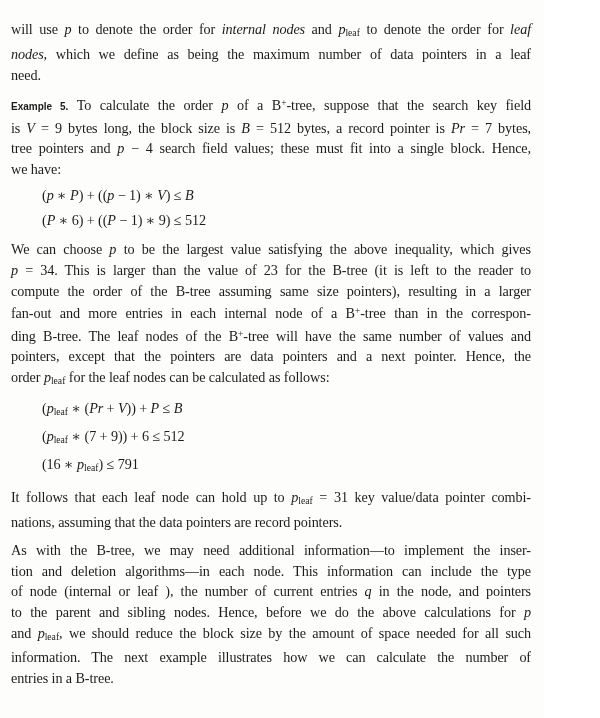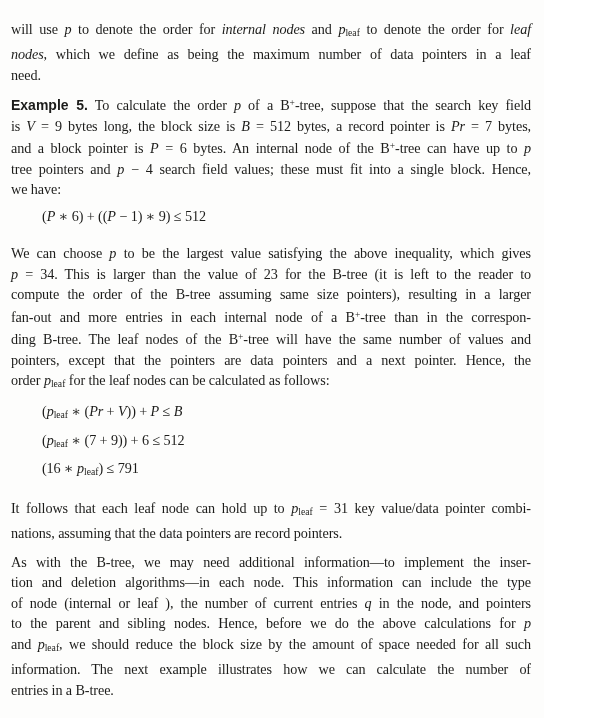--- a/index.html
+++ b/index.html
@@ -15,65 +15,65 @@
     font-family: "Liberation Serif", "DejaVu Serif", serif;
     font-size: 14.2px;
     line-height: 20.6px;
     letter-spacing: -0.1px;
     color: #1c1c1a;
   }
 
   .para { margin: 8px 0 0 0; }
   .para:first-child { margin-top: 0; }
   .equations { margin: 4px 0 0 31px; }
-  .equations + .para { margin-top: 14px; }
+  .equations + .para { margin-top: 6px; }
 
   .ln {
     text-align: justify;
     text-align-last: justify;
     white-space: nowrap;
   }
   .ln.last { text-align-last: left; }
 
   .eq-ln {
     line-height: 25px;
     white-space: nowrap;
     text-align: left;
   }
 
   .it { font-style: italic; }
 
   .ex-label {
     font-family: "Liberation Sans", sans-serif;
     font-weight: bold;
-    font-size: 14px;
+    font-size: 10px;
     letter-spacing: 0;
   }
 
   .sub { font-size: 0.68em; vertical-align: -0.24em; letter-spacing: 0; }
   .sup { font-size: 0.66em; vertical-align: 0.42em; letter-spacing: 0; }
 </style>
 </head>
 <body>
 
 <div class="page">
   <main>
       <div class="para">
         <div class="ln"><span>will use </span><span class="it">p</span><span> to denote the order for </span><span class="it">internal nodes</span><span> and </span><span class="it">p</span><span class="sub">leaf</span><span> to denote the order for </span><span class="it">leaf</span></div>
         <div class="ln"><span class="it">nodes</span><span>, which we define as being the maximum number of data pointers in a leaf</span></div>
         <div class="ln last"><span>need.</span></div>
       </div>
       <div class="para">
         <div class="ln"><span class="ex-label">Example 5.</span><span> To calculate the order </span><span class="it">p</span><span> of a B</span><span class="sup">+</span><span>-tree, suppose that the search key field</span></div>
         <div class="ln"><span>is </span><span class="it">V</span><span> = 9 bytes long, the block size is </span><span class="it">B</span><span> = 512 bytes, a record pointer is </span><span class="it">Pr</span><span> = 7 bytes,</span></div>
-        <div class="ln"><span>and a block pointer is </span><span class="it">P</span><span> = 6 bytes. An internal node of the B</span><span class="sup">+</span><span>-tree can have up to </span><span class="it">p</span></div>
         <div class="ln"><span>tree pointers and </span><span class="it">p</span><span> − 4 search field values; these must fit into a single block. Hence,</span></div>
         <div class="ln last"><span>we have:</span></div>
       </div>
       <div class="equations">
+        <div class="eq-ln"><span>(</span><span class="it">p</span><span> ∗ </span><span class="it">P</span><span>) + ((</span><span class="it">p</span><span> − 1) ∗ </span><span class="it">V</span><span>) ≤ </span><span class="it">B</span></div>
         <div class="eq-ln"><span>(</span><span class="it">P</span><span> ∗ 6) + ((</span><span class="it">P</span><span> − 1) ∗ 9) ≤ 512</span></div>
       </div>
       <div class="para">
         <div class="ln"><span>We can choose </span><span class="it">p</span><span> to be the largest value satisfying the above inequality, which gives</span></div>
         <div class="ln"><span class="it">p</span><span> = 34. This is larger than the value of 23 for the B-tree (it is left to the reader to</span></div>
         <div class="ln"><span>compute the order of the B-tree assuming same size pointers), resulting in a larger</span></div>
         <div class="ln"><span>fan-out and more entries in each internal node of a B</span><span class="sup">+</span><span>-tree than in the correspon-</span></div>
         <div class="ln"><span>ding B-tree. The leaf nodes of the B</span><span class="sup">+</span><span>-tree will have the same number of values and</span></div>
         <div class="ln"><span>pointers, except that the pointers are data pointers and a next pointer. Hence, the</span></div>
         <div class="ln last"><span>order </span><span class="it">p</span><span class="sub">leaf</span><span> for the leaf nodes can be calculated as follows:</span></div>

